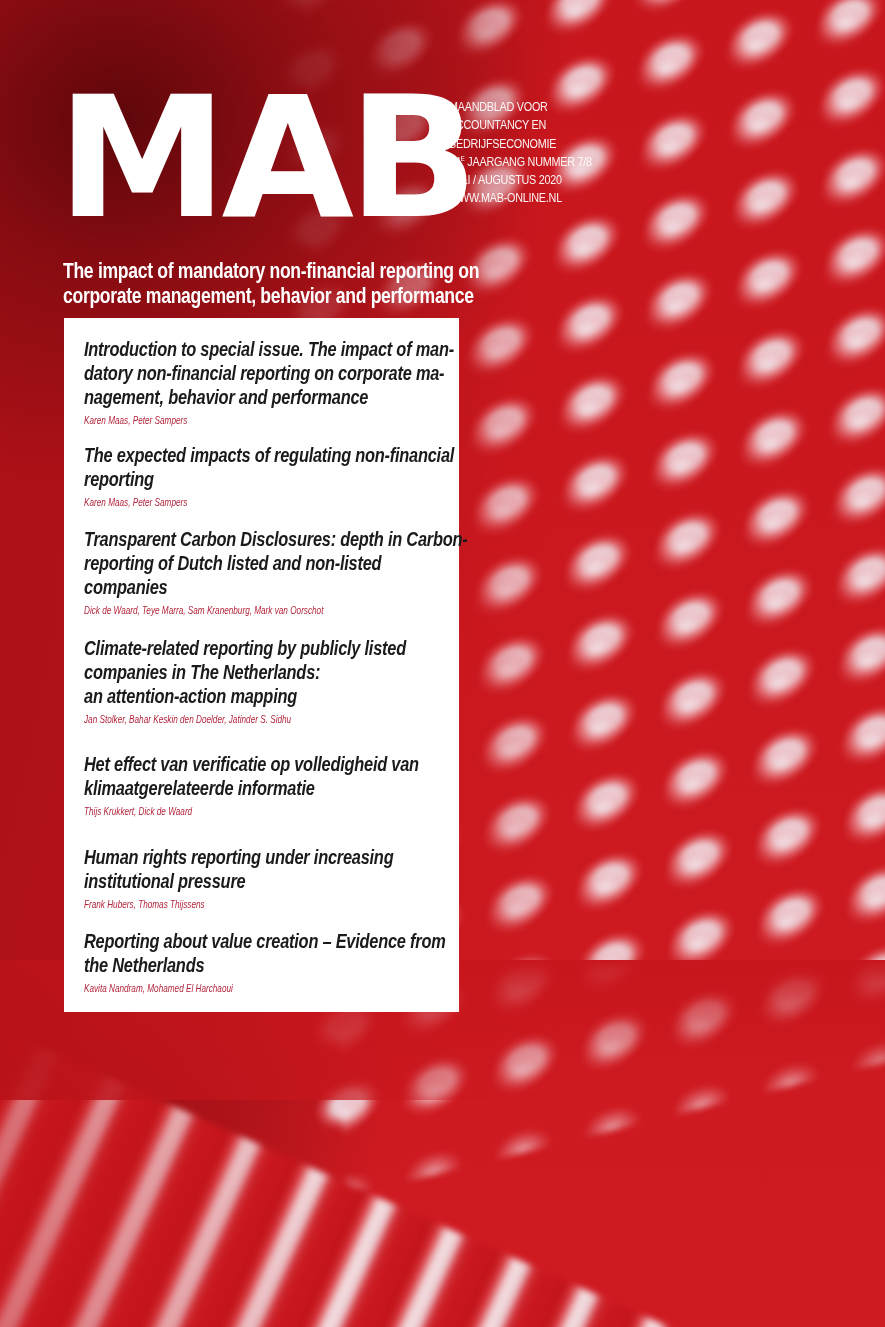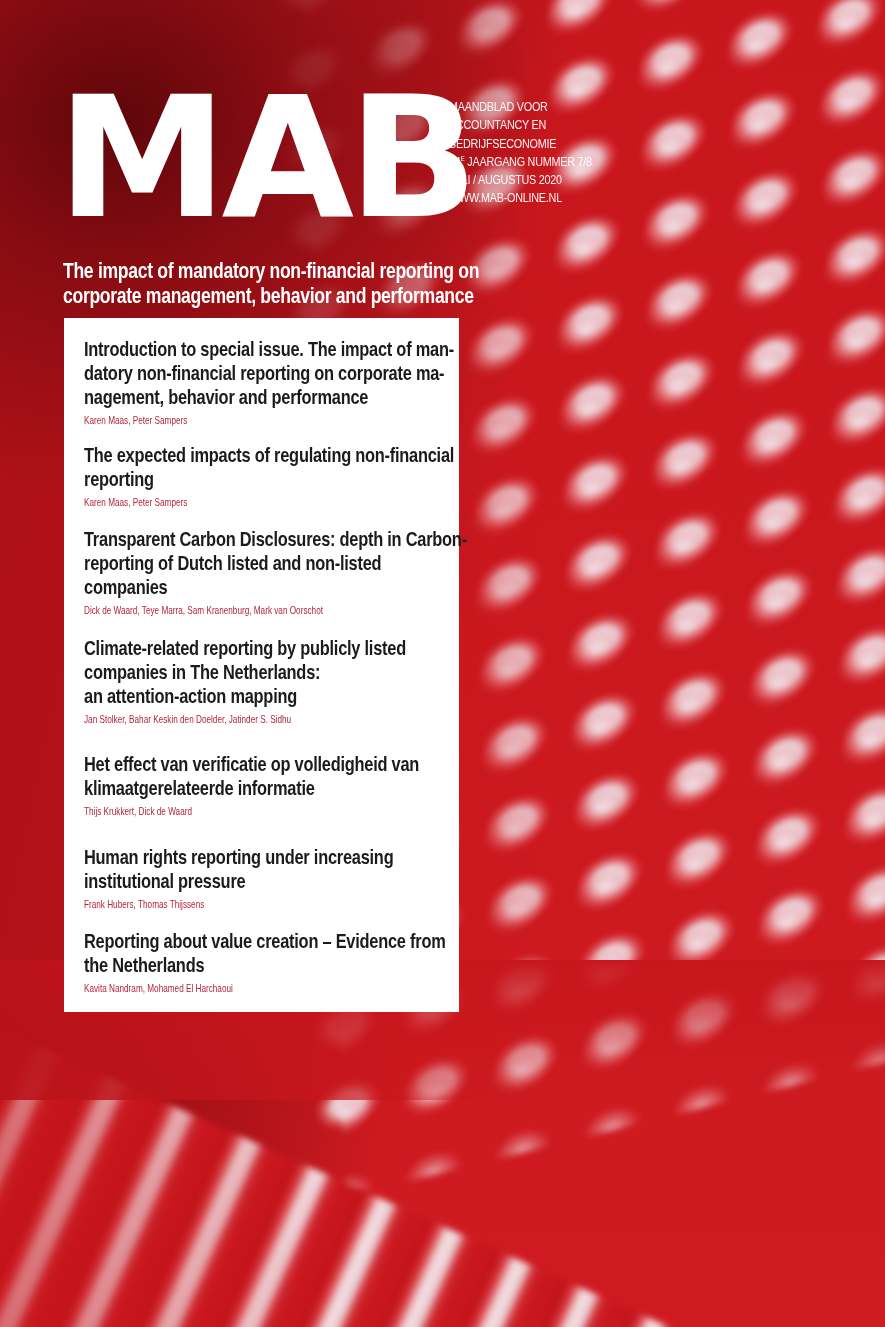--- a/index.html
+++ b/index.html
@@ -133,20 +133,21 @@
     }
 
     
     .toc {
       position: absolute;
       left: 64px; top: 318px;
       width: 395px; height: 694px;
       background: #ffffff;
       box-sizing: border-box;
       padding: 19px 0 0 20px;
+      font-style: italic;
     }
     .toc-item {
       position: absolute;
       left: 20px;
       width: 460px;
       transform: scaleX(0.78);
       transform-origin: 0 0;
     }
     .toc-title {
       color: #1b1b1b;

